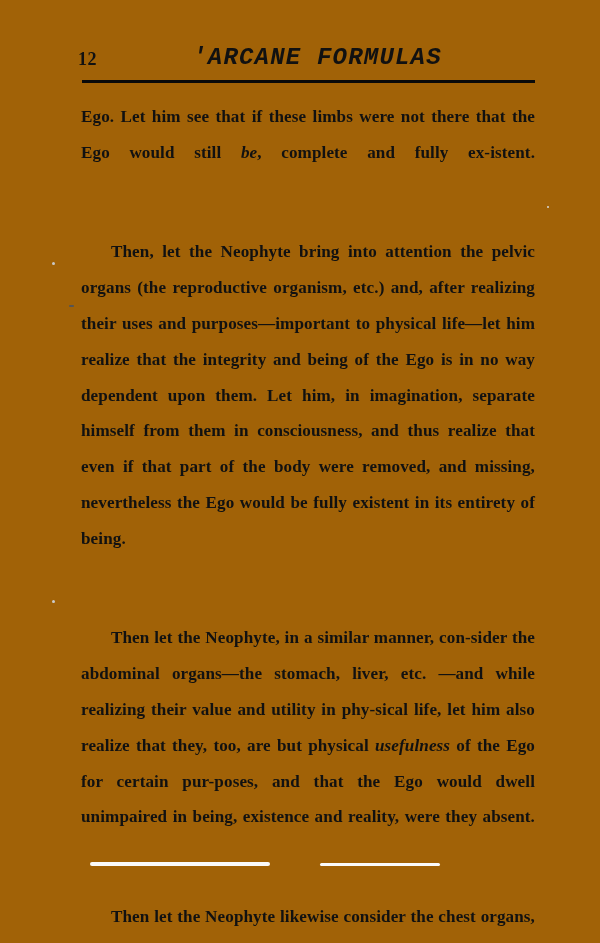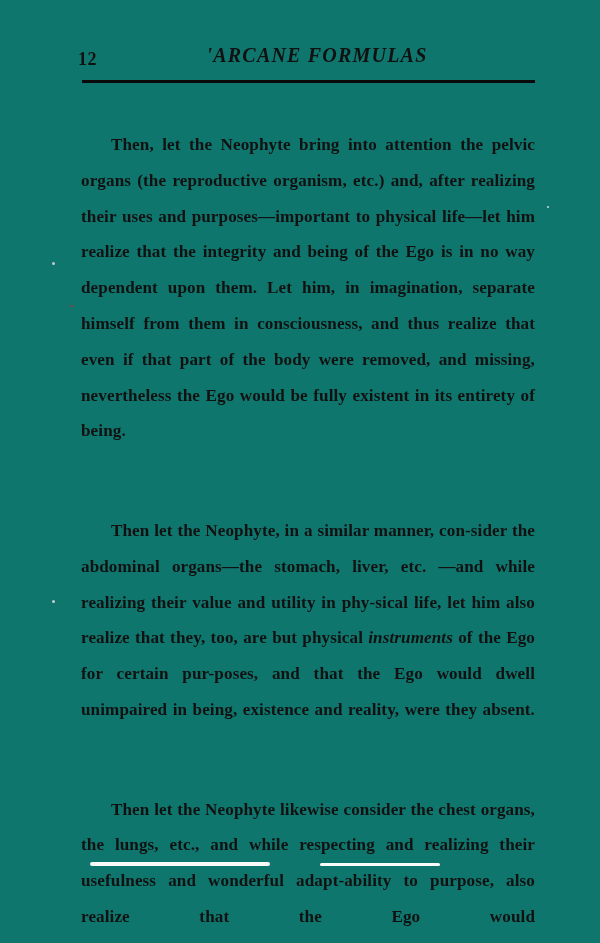--- a/index.html
+++ b/index.html
@@ -7,21 +7,21 @@
     margin: 0;
     padding: 0;
     background: #ffffff;
   }
 
   .page {
     position: relative;
     width: 600px;
     height: 943px;
     margin: 0;
-    background: #0f766e;
+    background: #a16207;
     overflow: hidden;
     font-family: "Liberation Serif", "DejaVu Serif", serif;
     color: #0d0d0d;
     -webkit-font-smoothing: none;
   }
 
   
   .running-head {
     position: absolute;
     left: 78px;
@@ -41,26 +41,27 @@
     font-feature-settings: "onum" 1;
     color: #111;
   }
 
   .head-title {
     position: absolute;
     left: 0;
     right: 0;
     top: 0;
     text-align: center;
-    font-size: 20px;
+    font-size: 24px;
     font-weight: bold;
     font-style: italic;
     letter-spacing: 1.2px;
     color: #111;
     padding-left: 18px;
+    font-family: Liberation Mono, monospace;
   }
 
   .head-rule {
     position: absolute;
     left: 82px;
     top: 80px;
     width: 453px;
     height: 3px;
     background: #0a0a0a;
   }
@@ -124,27 +125,30 @@
 
   <div class="running-head">
     <div class="folio">12</div>
     <div class="head-title">'ARCANE FORMULAS</div>
   </div>
 
   <div class="head-rule"></div>
 
   <div class="body-text">
 
+    <p>
+      <span>Ego.  Let him see that if these limbs were not there that the Ego would still </span><em>be</em><span>, complete and fully ex-istent.</span>
+    </p>
 
     <p class="indent">
       <span>Then, let the Neophyte bring into attention the pelvic organs (the reproductive organism, etc.) and, after realizing their uses and purposes—important to physical life—let him realize that the integrity and being of the Ego is in no way dependent upon them.  Let him, in imagination, separate himself from them in consciousness, and thus realize that even if that part of the body were removed, and missing, nevertheless the Ego would be fully existent in its entirety of being.</span>
     </p>
 
     <p class="indent">
-      <span>Then let the Neophyte, in a similar manner, con-sider the abdominal organs—the stomach, liver, etc. —and while realizing their value and utility in phy-sical life, let him also realize that they, too, are but physical </span><em>instruments</em><span> of the Ego for certain pur-poses, and that the Ego would dwell unimpaired in being, existence and reality, were they absent.</span>
+      <span>Then let the Neophyte, in a similar manner, con-sider the abdominal organs—the stomach, liver, etc. —and while realizing their value and utility in phy-sical life, let him also realize that they, too, are but physical </span><em>usefulness</em><span> of the Ego for certain pur-poses, and that the Ego would dwell unimpaired in being, existence and reality, were they absent.</span>
     </p>
 
     <p class="indent">
       <span>Then let the Neophyte likewise consider the chest organs, the lungs, etc., and while respecting and realizing their usefulness and wonderful adapt-ability to purpose, also realize that the Ego would</span>
     </p>
 
   </div>
 
   <span class="speck s1"></span>
   <span class="speck s2"></span>

